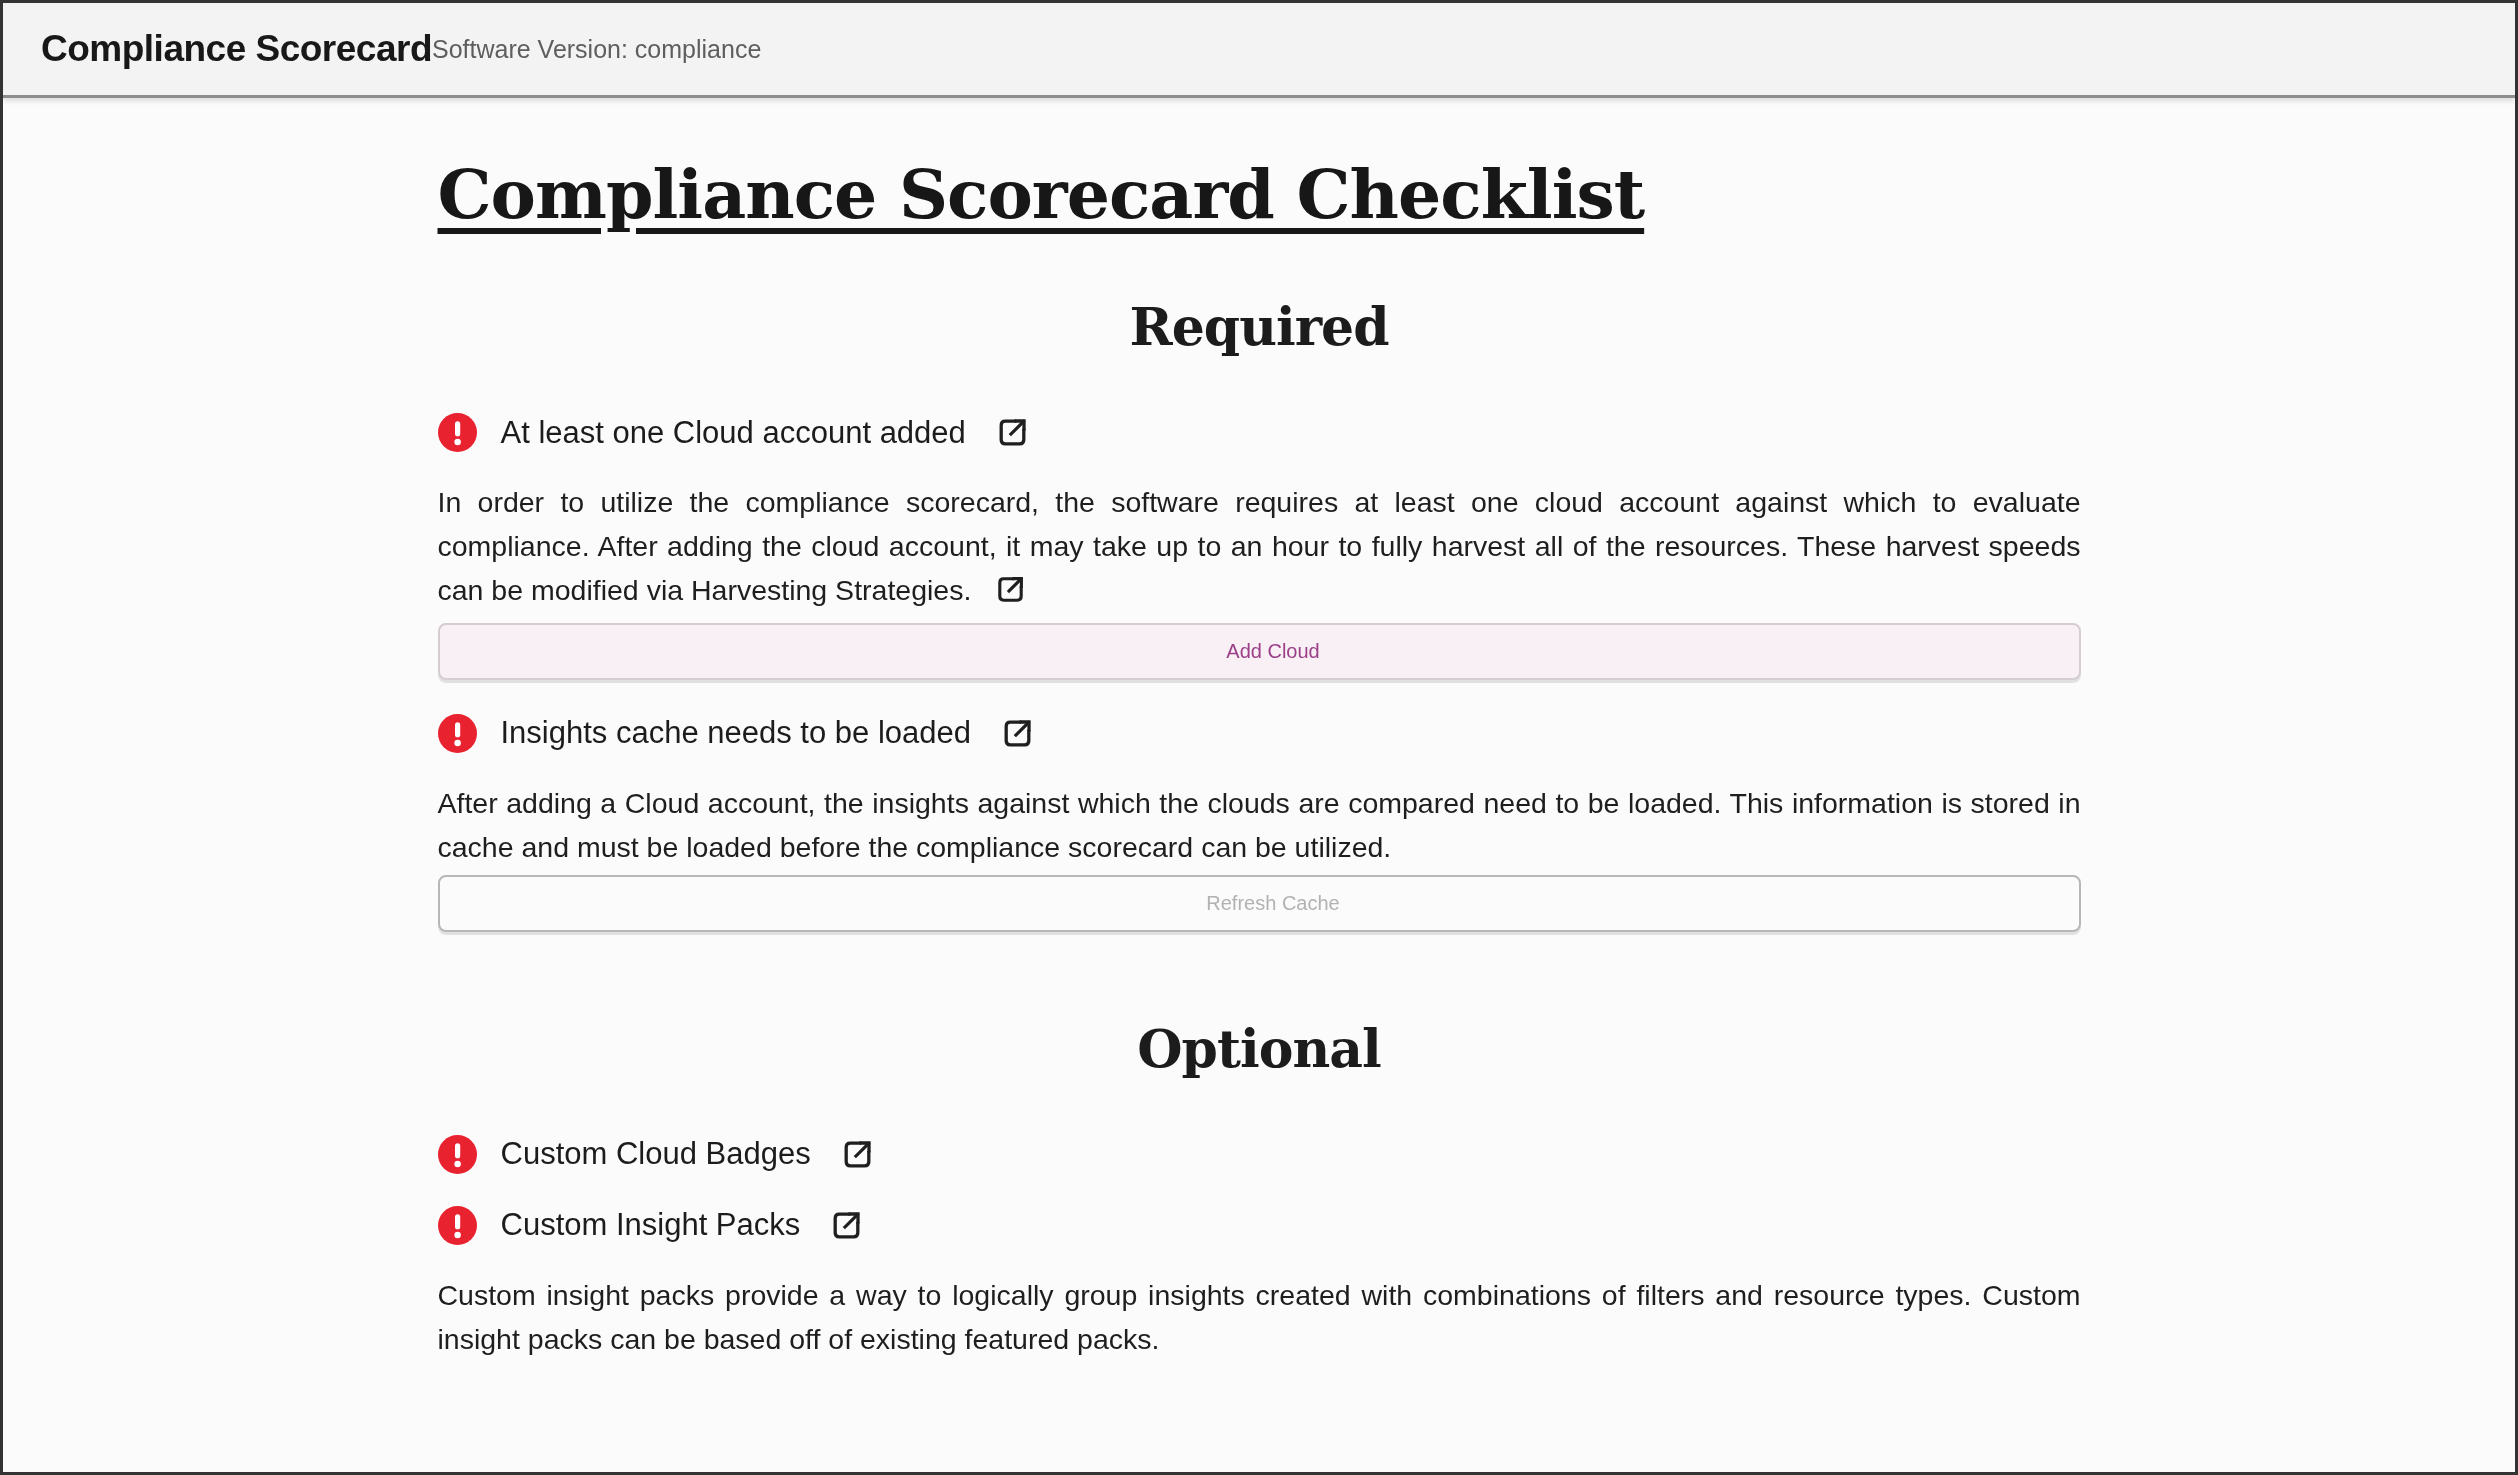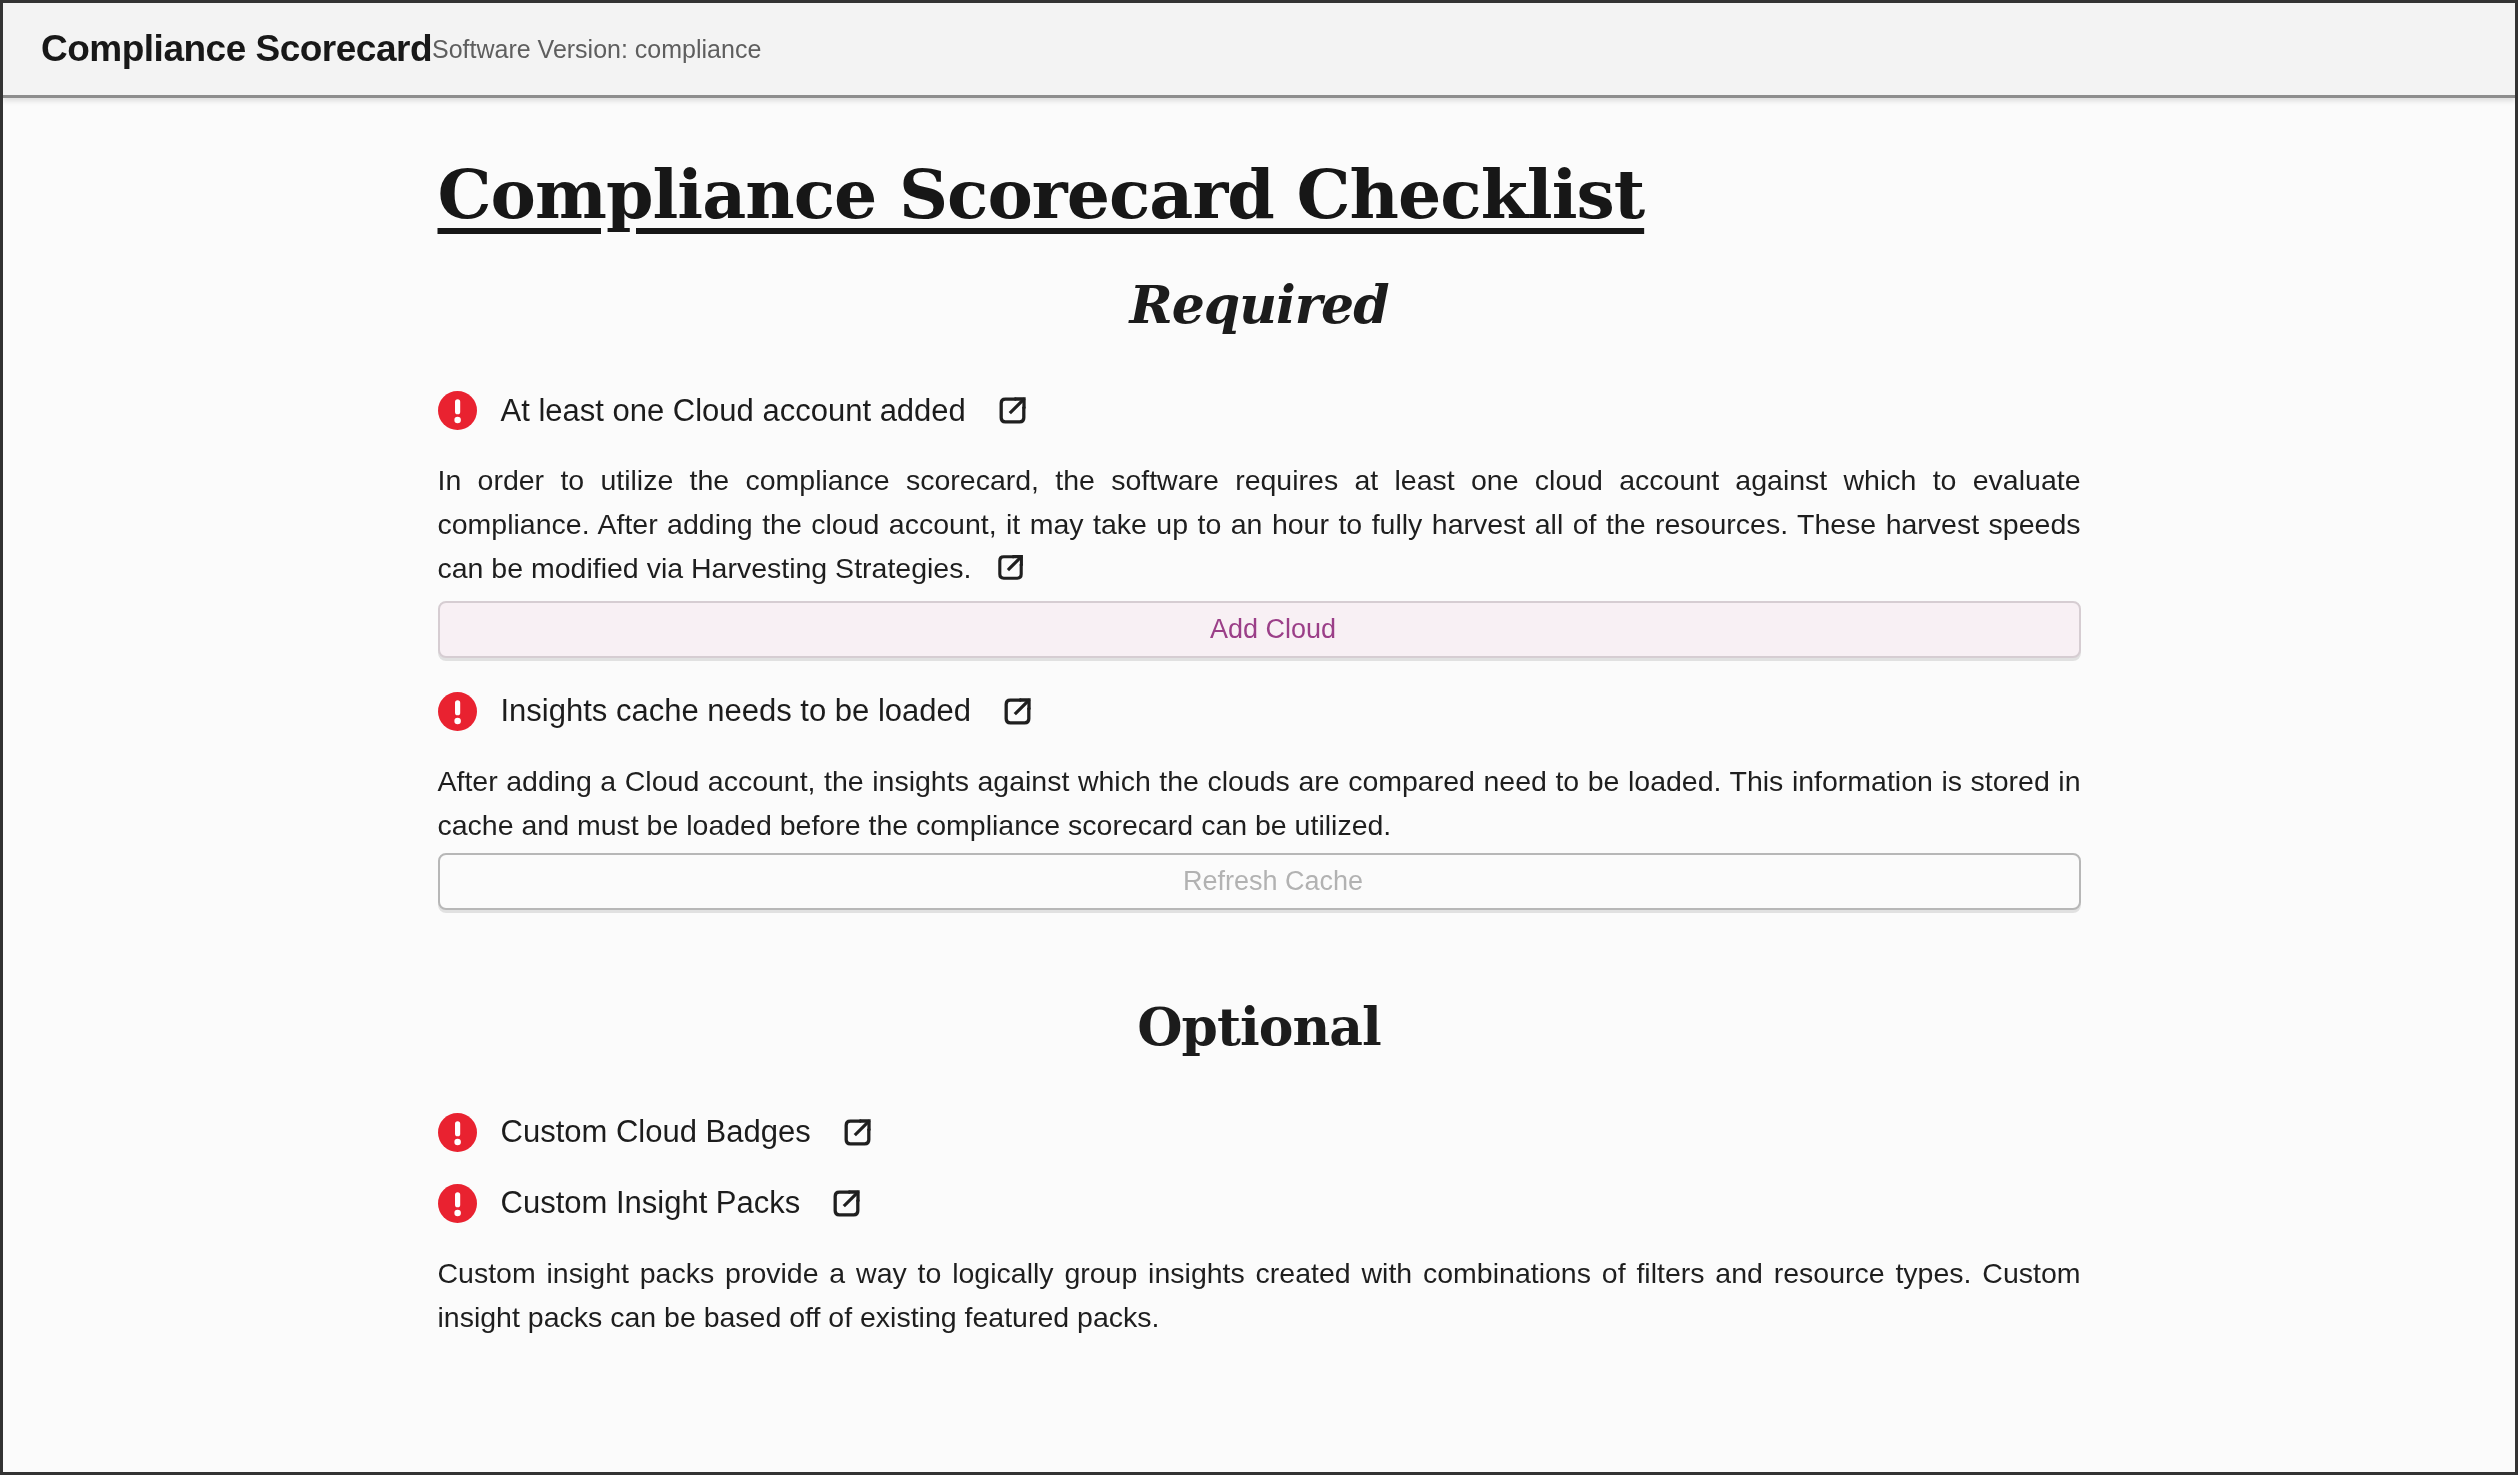--- a/index.html
+++ b/index.html
@@ -58,21 +58,21 @@
   }
 
   .section-heading {
     text-align: center;
     font-family: "DejaVu Serif", serif;
     font-weight: 700;
     font-size: 52px;
     letter-spacing: -1px;
     color: #1c1c1c;
   }
-  .section-heading.required { margin-top: 40px; margin-bottom: 56px; font-style: italic; }
+  .section-heading.required { margin-top: 62px; margin-bottom: 56px; }
   .section-heading.optional { margin-top: 86px; margin-bottom: 56px; }
 
   
   .item-row {
     display: flex;
     align-items: center;
     margin-top: 32px;
   }
   .alert-badge {
     width: 39px;
@@ -112,21 +112,21 @@
 
   
   .wide-btn {
     display: block;
     width: 100%;
     height: 57px;
     margin-top: 6px;
     margin-bottom: 34px;
     border-radius: 8px;
     font-family: "Liberation Sans", sans-serif;
-    font-size: 27px;
+    font-size: 20px;
     cursor: pointer;
     padding-left: 28px;
   }
   .wide-btn.primary {
     background: #f8f0f4;
     color: #9b3f88;
     border: 2px solid #d6cdd2;
     box-shadow: 0 3px 0 rgba(0,0,0,0.10);
   }
   .wide-btn.disabled {

